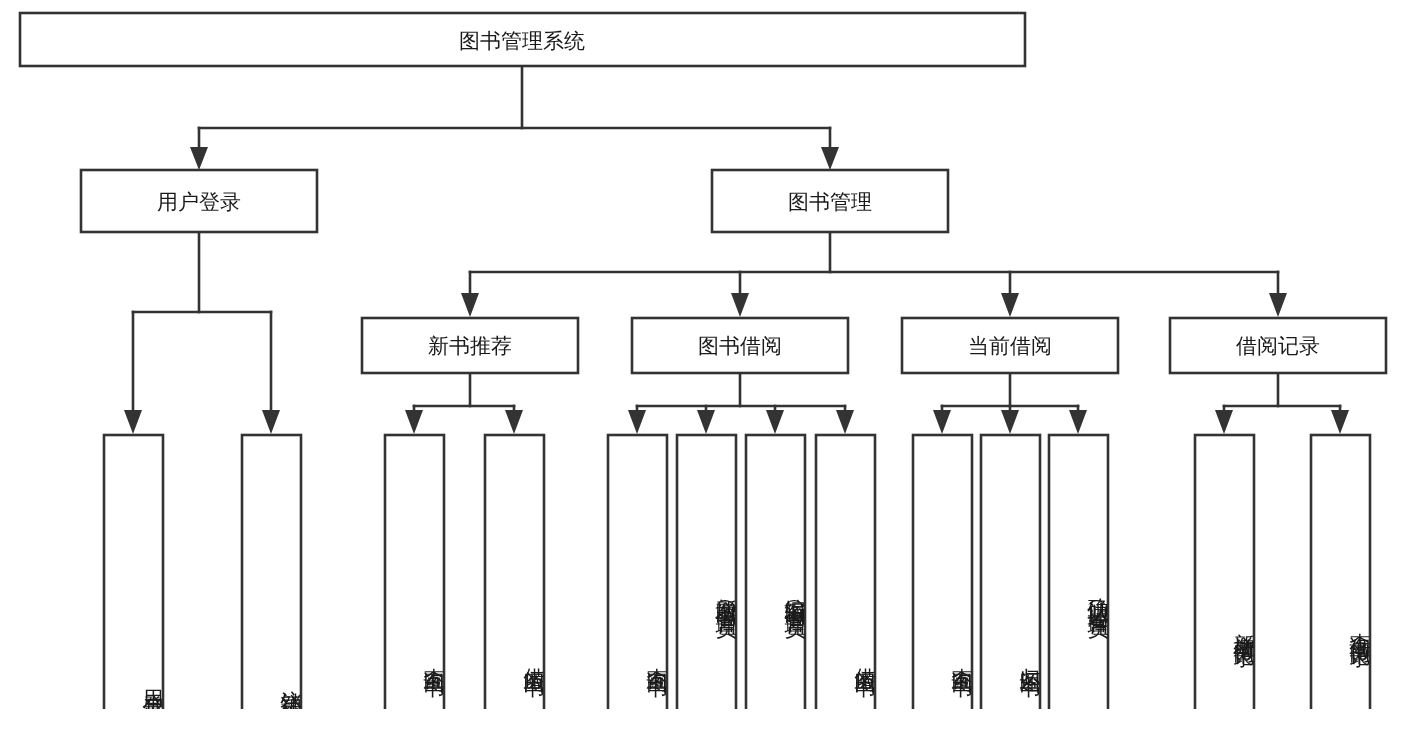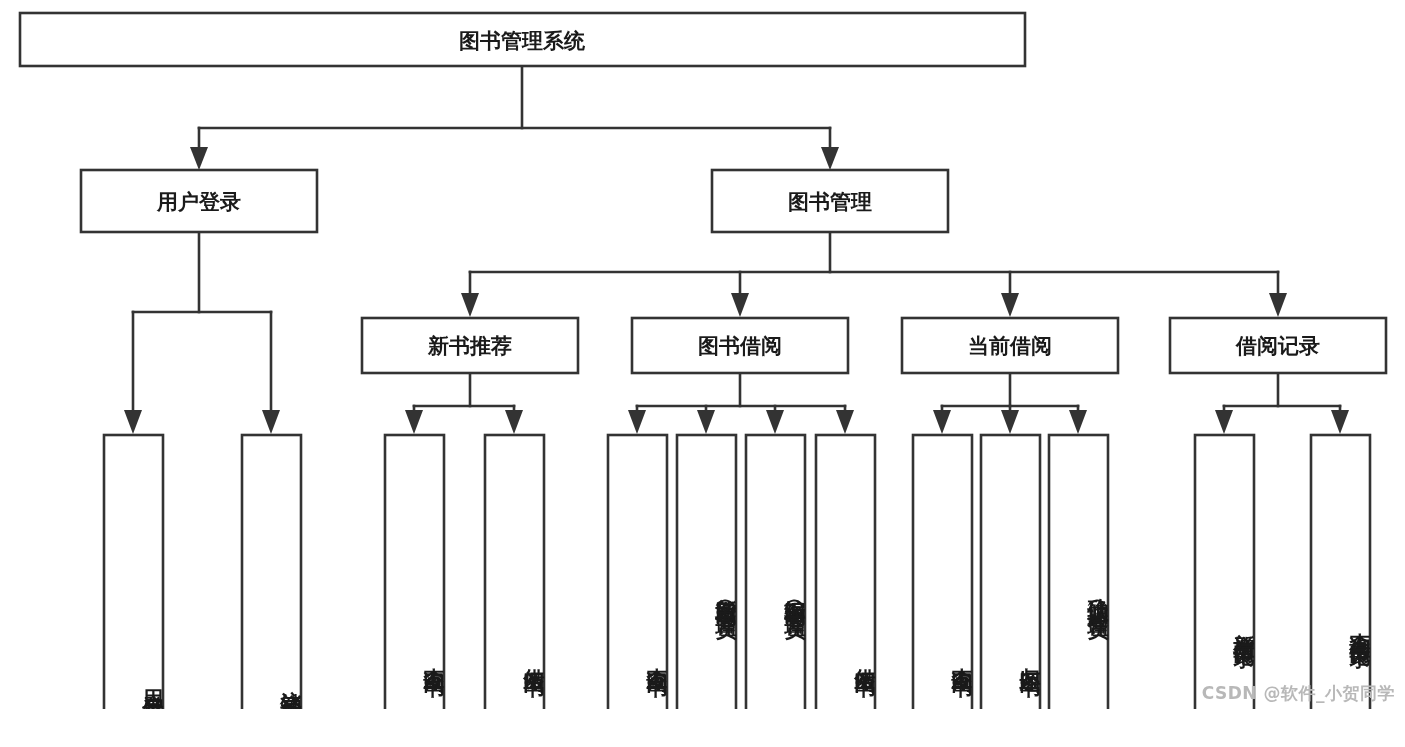--- a/index.html
+++ b/index.html
@@ -7,21 +7,20 @@
     padding: 0;
     background: #ffffff;
   }
   #page {
     position: relative;
     width: 1405px;
     height: 709px;
     background: #ffffff;
     font-family: "DejaVu Sans", "Liberation Sans", sans-serif;
     overflow: hidden;
-    font-weight: bold;
   }
   svg.diagram {
     position: absolute;
     left: 0;
     top: 0;
     width: 1405px;
     height: 747px;
   }
   .nodebox {
     fill: #ffffff;
@@ -214,15 +213,14 @@
   <div class="leaf-label" style="left:746px; top:435px; width:59px; height:299px; padding-top:10px;">编辑图书（管理员）</div>
   <div class="leaf-label" style="left:816px; top:435px; width:59px; height:299px; padding-top:72px;">借阅图书</div>
 
   <div class="leaf-label" style="left:913px; top:435px; width:59px; height:299px; padding-top:72px;">查询图书</div>
   <div class="leaf-label" style="left:981px; top:435px; width:59px; height:299px; padding-top:72px;">归还图书</div>
   <div class="leaf-label" style="left:1049px; top:435px; width:59px; height:299px; padding-top:10px;">确认归还（管理员）</div>
 
   <div class="leaf-label" style="left:1195px; top:435px; width:59px; height:299px; padding-top:40px;">新增借阅记录</div>
   <div class="leaf-label" style="left:1311px; top:435px; width:59px; height:299px; padding-top:40px;">查询借阅记录</div>
 
-  <div class="watermark">CSDN @软件_小贺同学</div>
 
 </div>
 
 </body></html>

